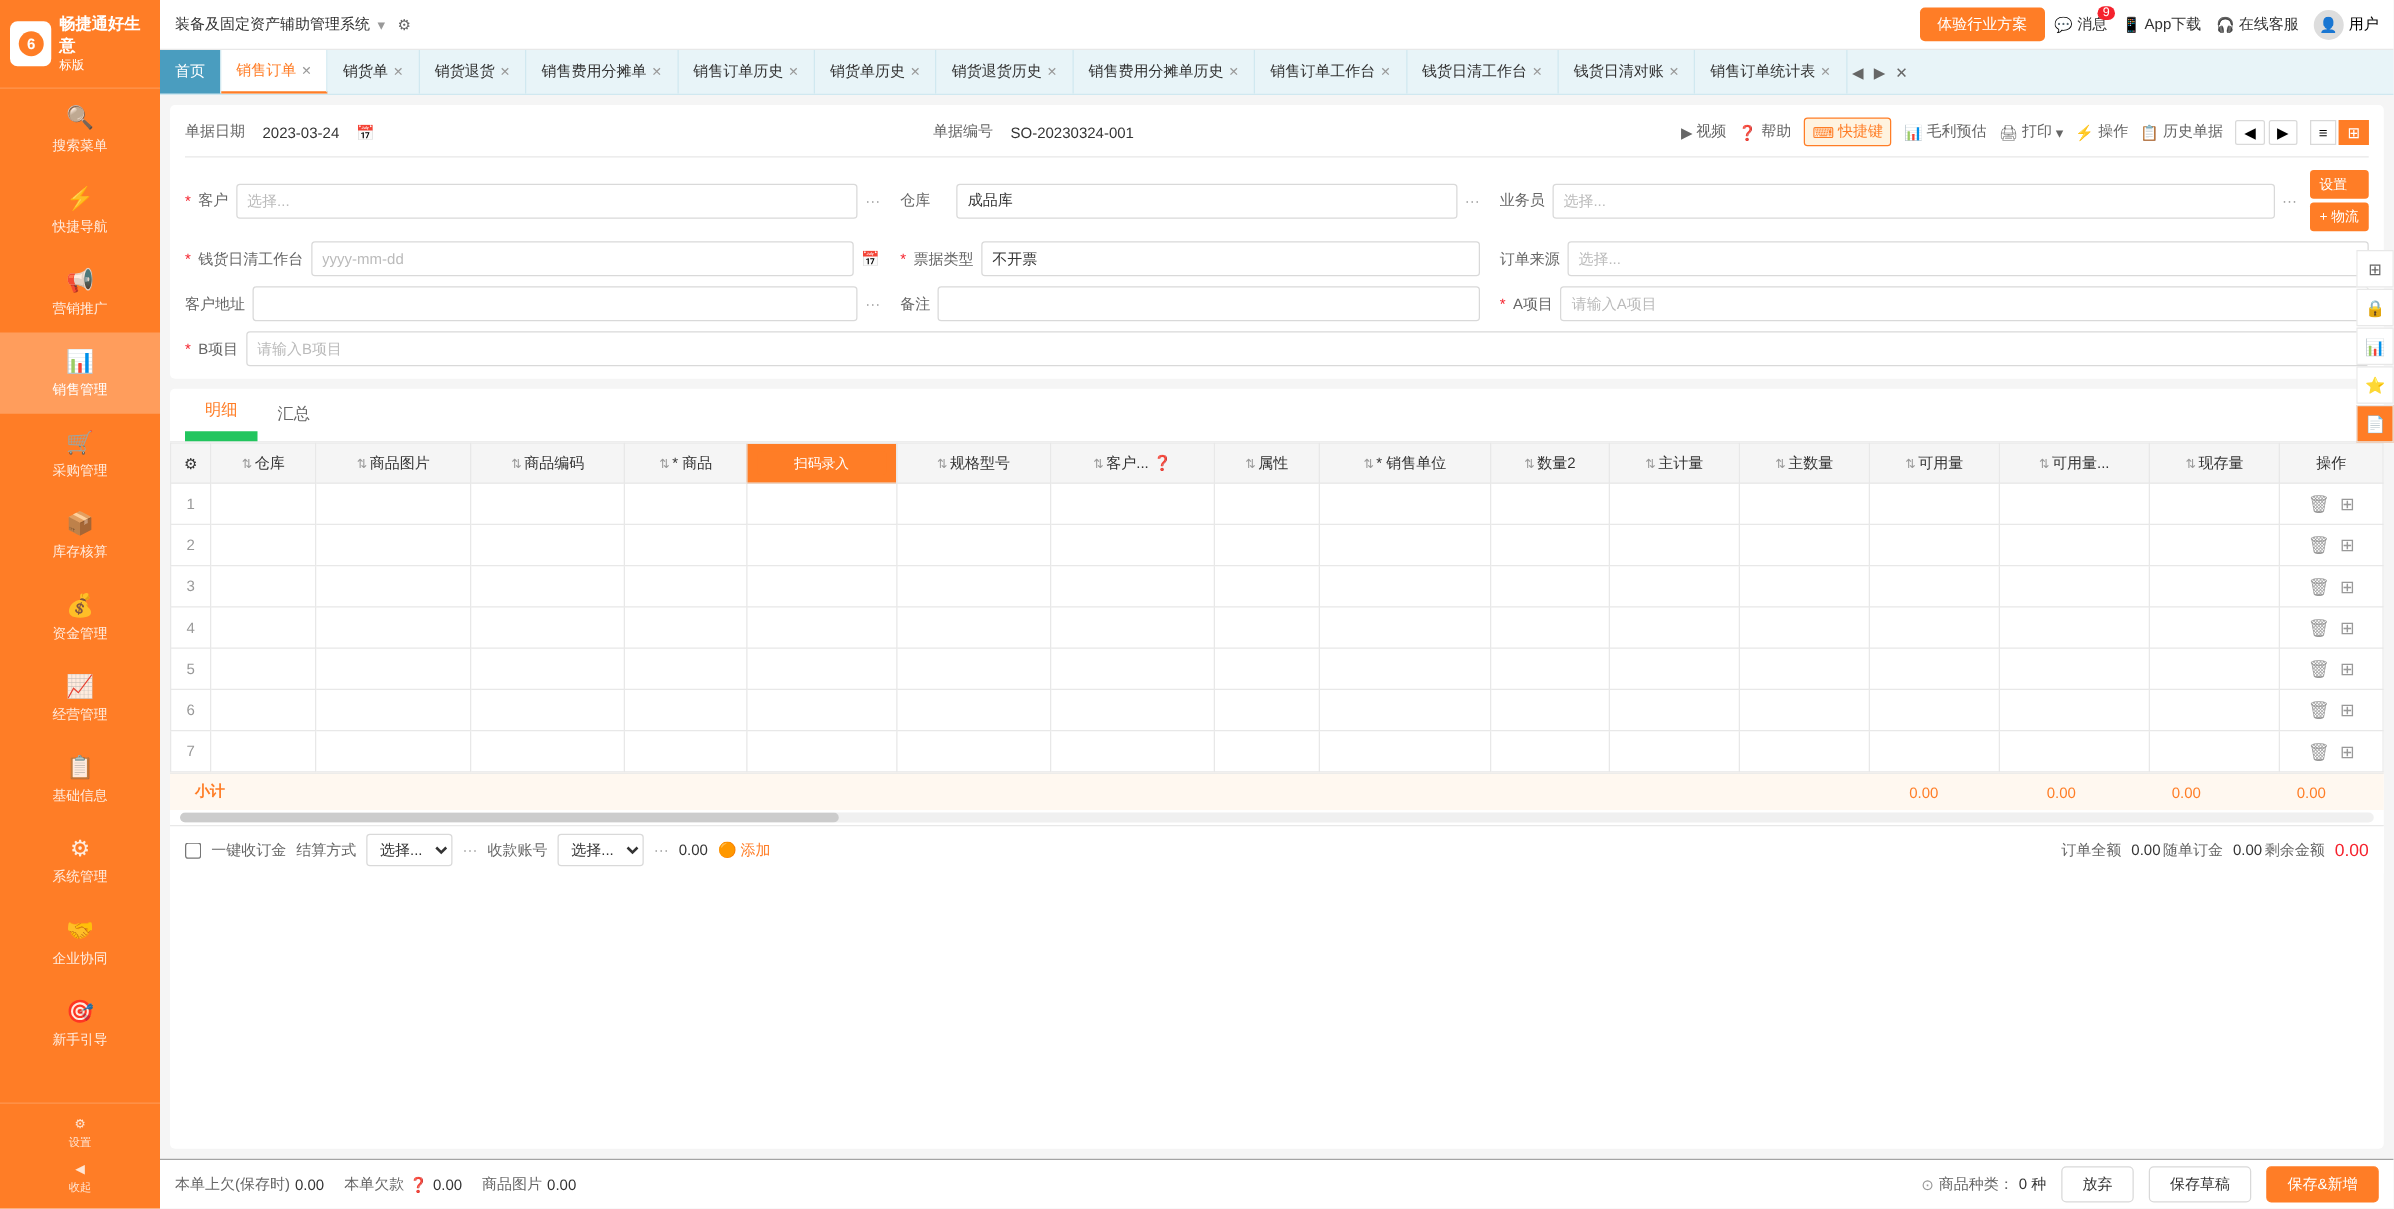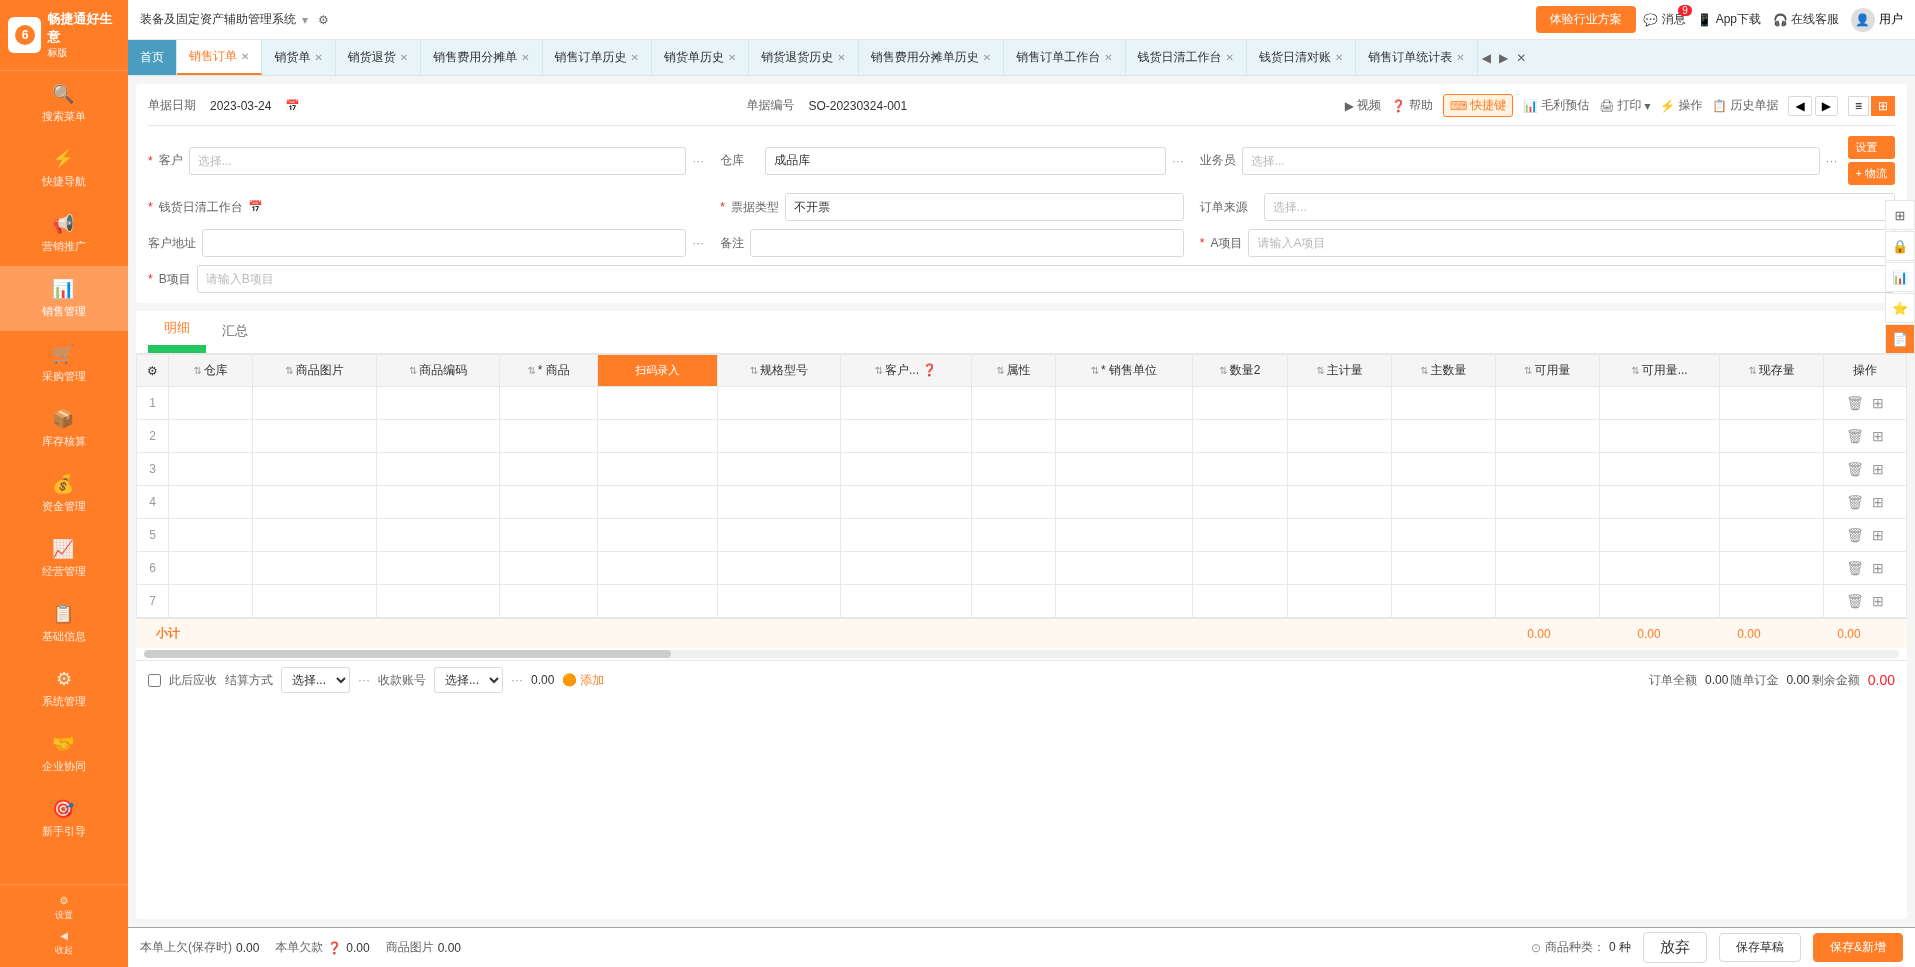--- a/index.html
+++ b/index.html
@@ -78,21 +78,21 @@
     .subtotal-val { width: 100px; text-align: center; color: #ff7d26; font-weight: 500; }
 
     
     .scroll-area { height: 8px; background: #f0f0f0; margin: 2px 8px; border-radius: 4px; overflow: hidden; }
     .scroll-thumb { width: 30%; height: 100%; background: #ccc; border-radius: 4px; }
 
     
     .bottom-bar { height: 40px; background: #fff; border-top: 1px solid #a3a3a3; display: flex; align-items: center; padding: 0 12px; gap: 16px; flex-shrink: 0; }
     .bottom-stat { display: flex; align-items: center; gap: 4px; color: #666; font-size: 12px; }
     .bottom-stat-val { color: #333; font-weight: 500; }
-    .bottom-btn { padding: 5px 16px; border-radius: 4px; cursor: pointer; font-size: 15px; border: 1px solid #d9d9d9; background: #fff; color: #333; }
+    .bottom-btn { padding: 5px 16px; border-radius: 4px; cursor: pointer; font-size: 12px; border: 1px solid #d9d9d9; background: #fff; color: #333; }
     .bottom-btn.primary { background: #ff7d26; color: #fff; border-color: #ff7d26; }
     .bottom-btn.save-draft { background: #fff; color: #333; border-color: #d9d9d9; }
 
     
     .payment-row { display: flex; align-items: center; gap: 8px; padding: 6px 12px; background: #fff; border-top: 1px solid #e8e8e8; }
     .payment-checkbox { cursor: pointer; }
     .payment-label { color: #666; }
     .payment-select { height: 26px; border: 1px solid #d9d9d9; border-radius: 3px; padding: 0 6px; background: #fff; font-size: 12px; color: #333; }
     .payment-amount { color: #333; font-weight: 500; }
     .add-btn { display: flex; align-items: center; gap: 3px; color: #ff7d26; cursor: pointer; font-size: 12px; }
@@ -291,32 +291,33 @@
             <button class="right-action-btn" style="font-size:11px;">设置</button>
             <button class="right-action-btn" style="font-size:11px;">+ 物流</button>
           </div>
         </div>
       </div>
 
       <div class="form-row" style="margin-bottom:8px;">
         <div class="form-field" style="display:flex;align-items:center;gap:6px;flex:1.2;">
           <span class="required-star">*</span>
           <span class="form-field-label">钱货日清工作台</span>
+          <input type="text" class="form-field-input" style="flex: 1 1 0%;" placeholder="yyyy-mm-dd">
           <span style="color:#999;cursor:pointer;">📅</span>
         </div>
         <div class="form-field" style="display:flex;align-items:center;gap:6px;flex:1;">
           <span class="required-star">*</span>
           <span class="form-field-label">票据类型</span>
           <select class="form-field-select" style="flex:1;">
             <option>不开票</option>
             <option>增值税普通发票</option>
             <option>增值税专用发票</option>
           </select>
         </div>
-        <div class="form-field" style="display:flex;align-items:center;gap:16px;flex:1.5;">
+        <div class="form-field" style="display:flex;align-items:center;gap:6px;flex:1.5;">
           <span class="form-field-label">订单来源</span>
           <input type="text" class="form-field-input" style="flex: 1 1 0%;" placeholder="选择...">
         </div>
       </div>
 
       <div class="form-row" style="margin-bottom:8px;">
         <div class="form-field" style="display:flex;align-items:center;gap:6px;flex:1.2;">
           <span class="form-field-label">客户地址</span>
           <input type="text" class="form-field-input" style="flex: 1 1 0%;">
           <span class="form-field-dots">···</span>
@@ -583,21 +584,21 @@
           <span class="subtotal-val" style="width:100px;text-align:center;color:#ff7d26;">0.00</span>
         </div>
       </div>
 
       <div class="scroll-area">
         <div class="scroll-thumb"></div>
       </div>
 
       <div class="payment-row">
         <input type="checkbox" class="payment-checkbox" style="">
-        <span class="payment-label">此后应收</span>
+        <span class="payment-label">一键收订金</span>
         <span class="payment-label">结算方式</span>
         <select class="payment-select">
           <option>选择...</option>
         </select>
         <span class="form-field-icon">···</span>
         <span class="payment-label">收款账号</span>
         <select class="payment-select">
           <option>选择...</option>
         </select>
         <span class="form-field-icon">···</span>

